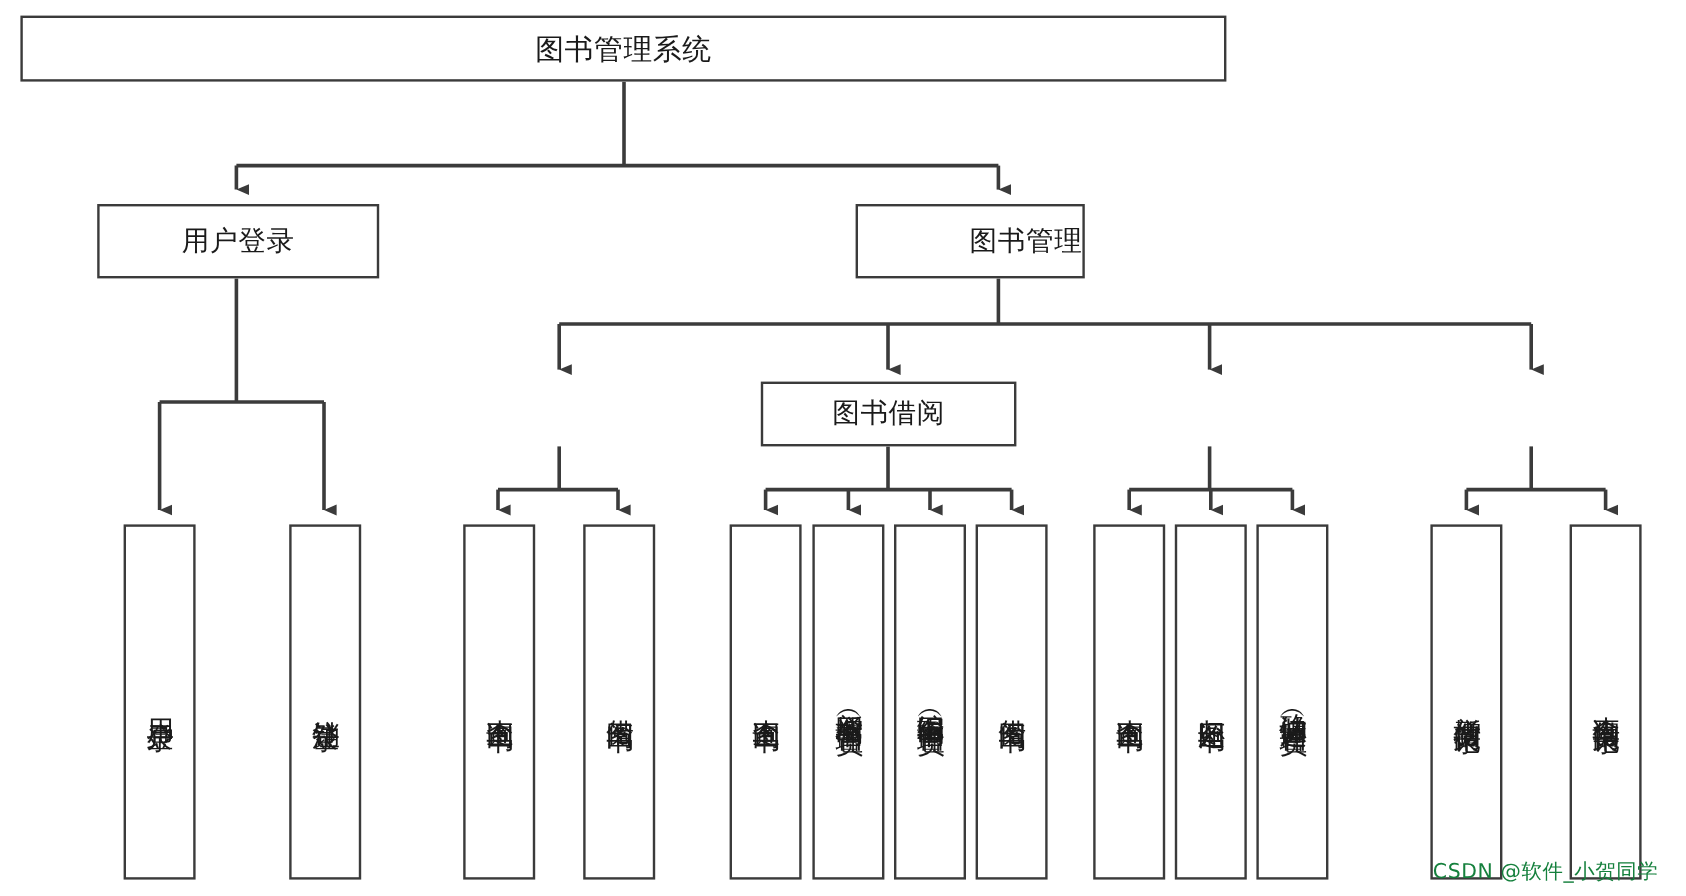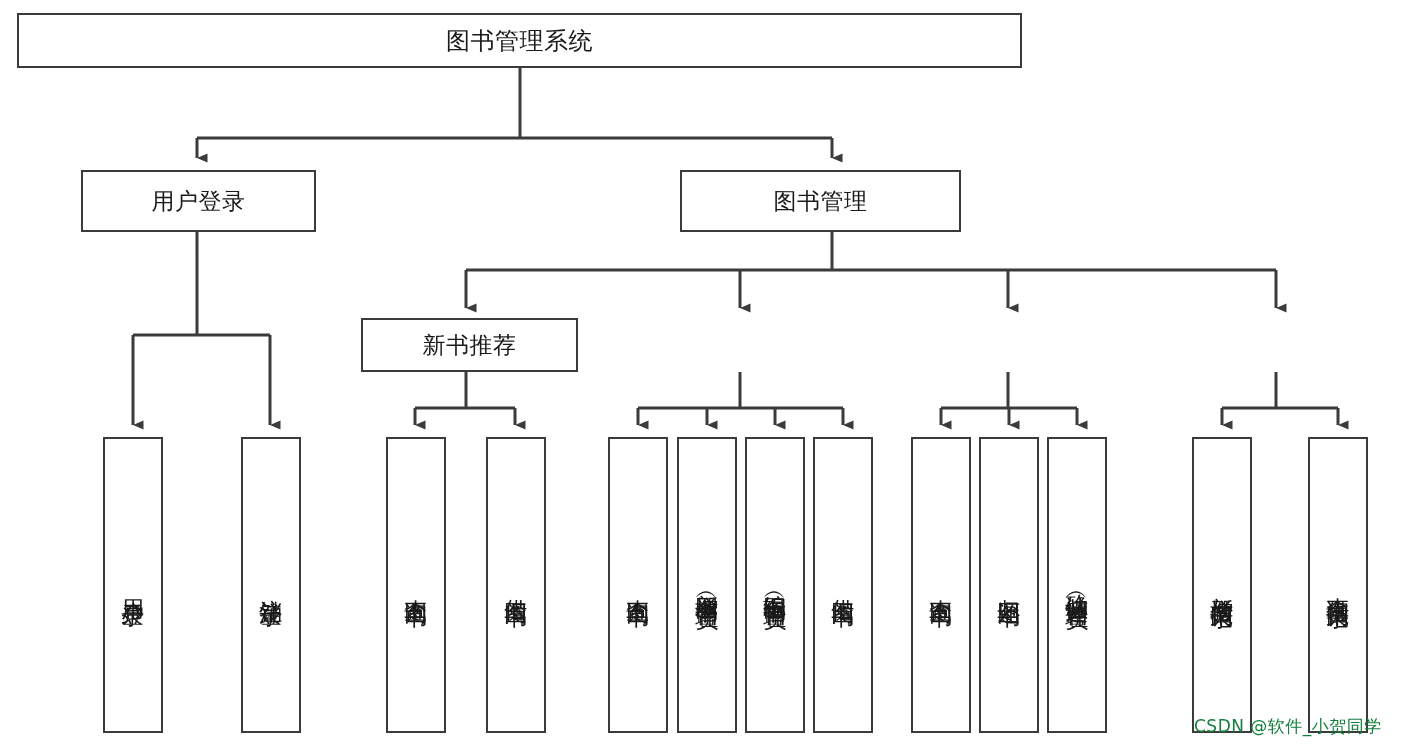--- a/index.html
+++ b/index.html
@@ -123,26 +123,26 @@
     </g>
   </svg>
 
   <div class="node root" style="left:17px; top:13px; width:1005px; height:55px;">
     <span class="label">图书管理系统</span>
   </div>
 
   <div class="node lvl2" style="left:81px; top:170px; width:235px; height:62px;">
     <span class="label">用户登录</span>
   </div>
-  <div class="node lvl2" style="left:680px; top:170px; width:281px; height:62px;">
+  <div class="node lvl2" style="left:713px; top:170px; width:191px; height:62px;justify-content:flex-end;">
     <span class="label">图书管理</span>
   </div>
 
-  <div class="node lvl3" style="left:361px; top:318px; width:217px; height:54px;">
-    <span class="label">新书推荐</span>
+  <div class="node lvl3" style="left:634px; top:318px; width:213px; height:54px;">
+    <span class="label">图书借阅</span>
   </div>
 
   <div class="node leaf" style="left:103px; top:437px; width:60px; height:296px;">
     <span class="label">用户登录</span>
   </div>
   <div class="node leaf" style="left:241px; top:437px; width:60px; height:296px;">
     <span class="label">注销登录</span>
   </div>
 
   <div class="node leaf" style="left:386px; top:437px; width:60px; height:296px;">

